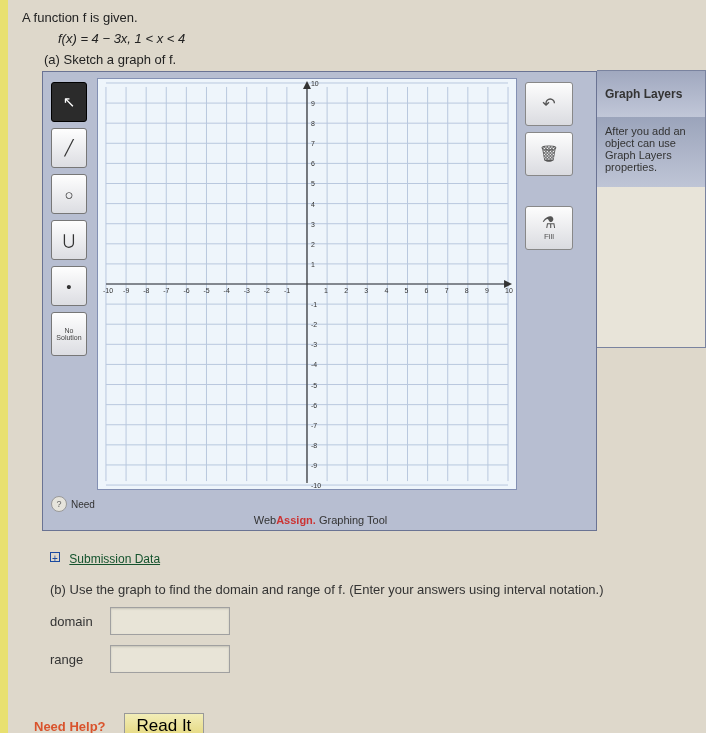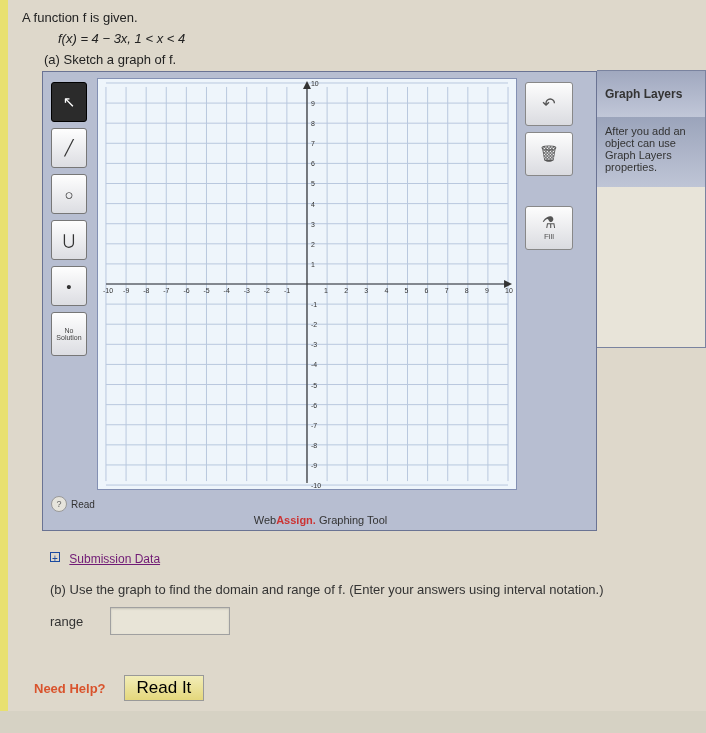--- a/index.html
+++ b/index.html
@@ -61,21 +61,21 @@
   .brand { text-align: center; font-size: 11px; margin-top: 2px; color: #333; }
   .brand b { color: #c33; }
   .side-layers {
     flex: 1; margin-left: 0; margin-top: -1px;
     border: 1px solid #7a839f; border-left: none;
   }
   .sl-head { background: linear-gradient(#a0a8bf,#c1c7d8); padding: 16px 8px; font-weight: bold; font-size: 12px; }
   .sl-body { background: linear-gradient(#9ba4bb,#bfc5d6); padding: 8px 8px 14px 8px; font-size: 11px; color: #333; }
   .sl-white { background: #e8e4d9; height: 160px; }
   .sub-data { margin: 20px 0 0 28px; font-size: 12px; }
-  .sub-data a { color: #701a75; }
+  .sub-data a { color: #14532d; }
   .sq { display: inline-block; width: 10px; height: 10px; border: 1px solid #1a4aa0; margin-right: 6px; position: relative; top: 1px; }
   .sq::after { content: "+"; color: #1a4aa0; font-size: 10px; position: relative; top: -2px; left: 1px; }
   .partb { margin: 16px 0 0 28px; font-size: 13px; }
   .field-row { display: flex; align-items: center; margin: 10px 0 0 28px; }
   .field-row label { width: 60px; font-size: 13px; }
   .ans-input {
     width: 120px; height: 28px;
     background: #e8e4d7; border: 1px solid #a0a0a0;
     box-shadow: inset 0 1px 2px rgba(0,0,0,.15);
   }
@@ -214,21 +214,21 @@
           <div style="height:18px"></div>
           <div class="r-btn">
             <span class="ico">⚗</span>
             <span>Fill</span>
           </div>
         </div>
       </div>
 
       <div class="help-footer">
         <span class="hic">?</span>
-        <span>Read</span>
+        <span>Need</span>
       </div>
       <div class="brand">
         <span>Web</span><b>Assign.</b><span> Graphing Tool</span>
       </div>
     </div>
 
     <div class="side-layers">
       <div class="sl-head">Graph Layers</div>
       <div class="sl-body">After you add an object can use Graph Layers properties.</div>
       <div class="sl-white"></div>
@@ -236,20 +236,24 @@
   </div>
 
   <div class="sub-data">
     <span class="sq"></span>
     <a href="#">Submission Data</a>
   </div>
 
   <div class="partb">(b) Use the graph to find the domain and range of f. (Enter your answers using interval notation.)</div>
 
   <div class="field-row">
+    <label>domain</label>
+    <input class="ans-input" value="" style="">
+  </div>
+  <div class="field-row">
     <label>range</label>
     <input class="ans-input" value="" style="">
   </div>
 
   <div class="need-help">
     <span class="nh">Need Help?</span>
     <button class="read-btn">Read It</button>
   </div>
 </div>
 

